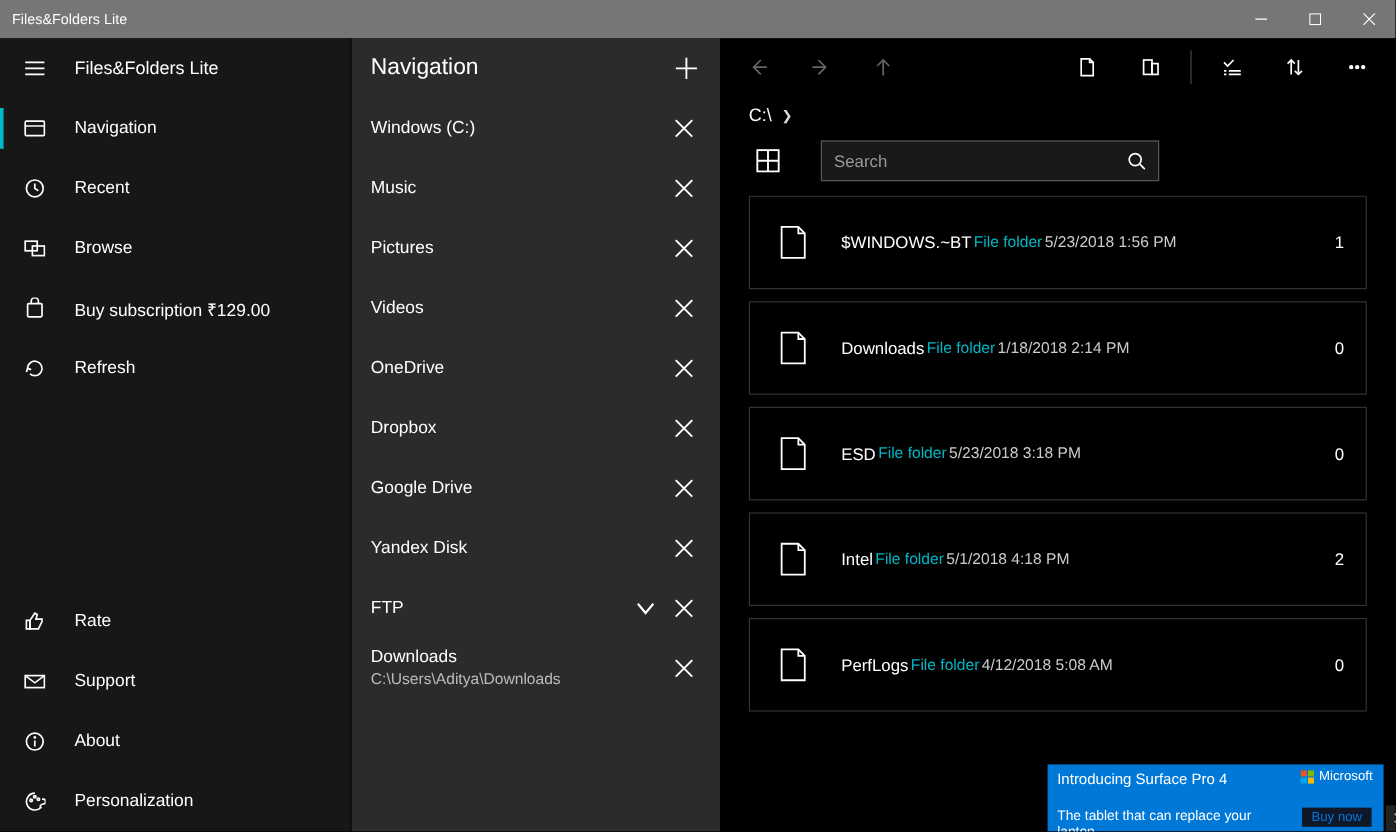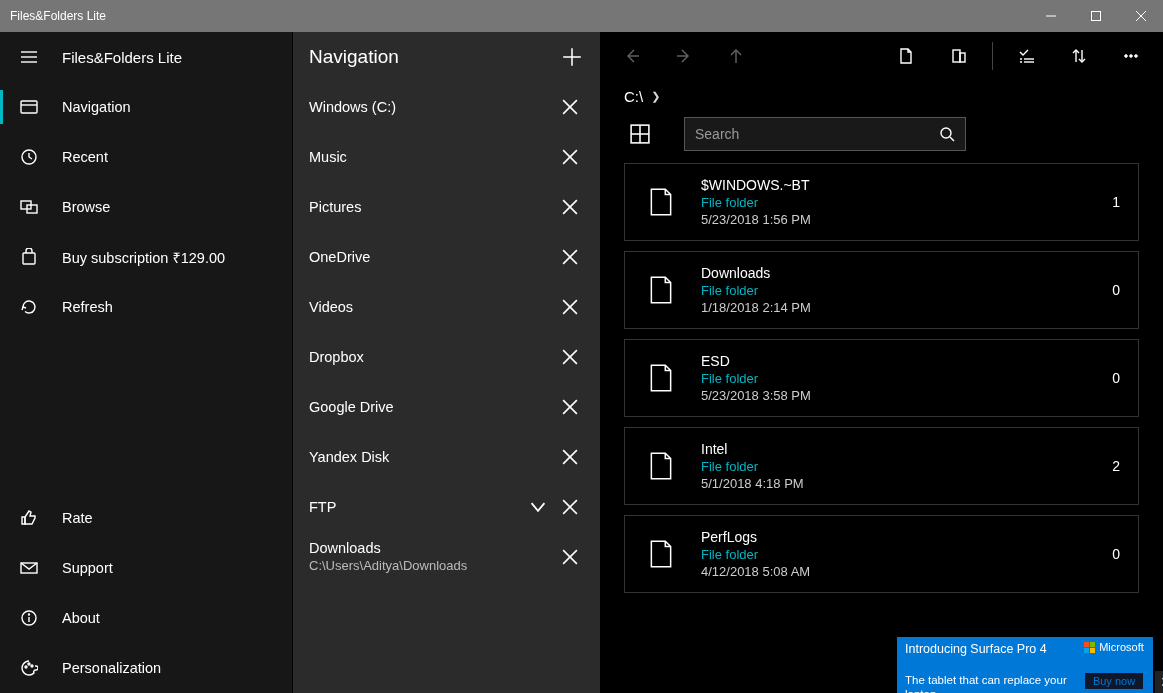--- a/index.html
+++ b/index.html
@@ -54,28 +54,28 @@
 .searchrow { display: flex; align-items: center; padding: 8px 24px 12px; gap: 28px; }
 .view-btn { width: 32px; height: 32px; display: flex; align-items: center; justify-content: center; cursor: pointer; }
 .searchbox { flex: 0 0 282px; height: 34px; background: #191919; border: 1px solid #555; display: flex; align-items: center; padding: 0 10px; }
 .searchbox input { flex: 1; background: transparent; border: none; outline: none; color: #fff; font-size: 14px; }
 .searchbox input::placeholder { color: #999; }
 .searchbox .search-icon { width: 16px; height: 16px; }
 
 .filelist { flex: 1; overflow: hidden; padding: 0 24px; }
 .file-item { border: 1px solid #333; margin-bottom: 10px; height: 78px; display: flex; align-items: center; padding: 0 18px; }
 .file-icon-wrap { width: 36px; height: 40px; margin-right: 22px; display: flex; align-items: center; justify-content: center; }
-.file-info { flex: 1; display: flex; flex-direction: column; gap: 2px; }
+.file-info { flex: 1; display: flex; gap: 2px; }
 .file-name { font-size: 14px; color: #fff; }
 .file-type { font-size: 13px; color: #00b7c3; }
 .file-date { font-size: 13px; color: #ccc; }
 .file-count { font-size: 14px; color: #fff; padding-left: 10px; }
 
 
-.ad { position: absolute; bottom: 0; right: 10px; width: 256px; height: 56px; background: #0078d7; color: #fff; font-size: 11.5px; display: flex; }
+.ad { position: absolute; bottom: 0; right: 10px; width: 280px; height: 56px; background: #0078d7; color: #fff; font-size: 11.5px; display: flex; }
 .ad-main { flex: 1; padding: 5px 8px; }
 .ad-title { font-size: 12.5px; font-weight: 500; }
 .ad-sub { margin-top: 18px; line-height: 1.2; }
 .ad-side { width: 78px; display: flex; flex-direction: column; align-items: center; justify-content: space-between; padding: 4px 4px; }
 .ad-logo { display: flex; align-items: center; gap: 4px; font-size: 11px; }
 .ad-logo .sq { display: grid; grid-template-columns: 5px 5px; grid-template-rows: 5px 5px; gap: 1px; }
 .ad-logo .sq div:nth-child(1){background:#f25022;} .ad-logo .sq div:nth-child(2){background:#7fba00;}
 .ad-logo .sq div:nth-child(3){background:#00a4ef;} .ad-logo .sq div:nth-child(4){background:#ffb900;}
 .ad-btn { background: #0f172a; color: #0078d7; font-size: 11px; padding: 2px 8px; }
 .ad-close { position: absolute; right: -24px; bottom: 0; width: 22px; height: 22px; background: #222; color: #fff; display: flex; align-items: center; justify-content: center; font-size: 14px; cursor: pointer; }
@@ -242,30 +242,30 @@
         <div class="nav-item">
           <span class="nav-label">Pictures</span>
           <span class="nav-action">
             <svg viewBox="0 0 14 14" width="16" height="16" class="stroke-ico" stroke-width="1.6">
               <line x1="1" y1="1" x2="13" y2="13"></line>
               <line x1="13" y1="1" x2="1" y2="13"></line>
             </svg>
           </span>
         </div>
         <div class="nav-item">
+          <span class="nav-label">Videos</span>
+          <span class="nav-action">
+            <svg viewBox="0 0 14 14" width="16" height="16" class="stroke-ico" stroke-width="1.6">
+              <line x1="1" y1="1" x2="13" y2="13"></line>
+              <line x1="13" y1="1" x2="1" y2="13"></line>
+            </svg>
+          </span>
+        </div>
+        <div class="nav-item">
           <span class="nav-label">OneDrive</span>
-          <span class="nav-action">
-            <svg viewBox="0 0 14 14" width="16" height="16" class="stroke-ico" stroke-width="1.6">
-              <line x1="1" y1="1" x2="13" y2="13"></line>
-              <line x1="13" y1="1" x2="1" y2="13"></line>
-            </svg>
-          </span>
-        </div>
-        <div class="nav-item">
-          <span class="nav-label">Videos</span>
           <span class="nav-action">
             <svg viewBox="0 0 14 14" width="16" height="16" class="stroke-ico" stroke-width="1.6">
               <line x1="1" y1="1" x2="13" y2="13"></line>
               <line x1="13" y1="1" x2="1" y2="13"></line>
             </svg>
           </span>
         </div>
         <div class="nav-item">
           <span class="nav-label">Dropbox</span>
           <span class="nav-action">
@@ -436,21 +436,21 @@
         <div class="file-item">
           <div class="file-icon-wrap">
             <svg viewBox="0 0 24 28" width="26" height="30" class="stroke-ico" stroke-width="1.6">
               <path d="M3 2 h13 l5 5 v19 H3z"></path>
               <polyline points="16,2 16,7 21,7"></polyline>
             </svg>
           </div>
           <div class="file-info">
             <span class="file-name">ESD</span>
             <span class="file-type">File folder</span>
-            <span class="file-date">5/23/2018 3:58 PM</span>
+            <span class="file-date">5/23/2018 3:18 PM</span>
           </div>
           <span class="file-count">0</span>
         </div>
         <div class="file-item">
           <div class="file-icon-wrap">
             <svg viewBox="0 0 24 28" width="26" height="30" class="stroke-ico" stroke-width="1.6">
               <path d="M3 2 h13 l5 5 v19 H3z"></path>
               <polyline points="16,2 16,7 21,7"></polyline>
             </svg>
           </div>

